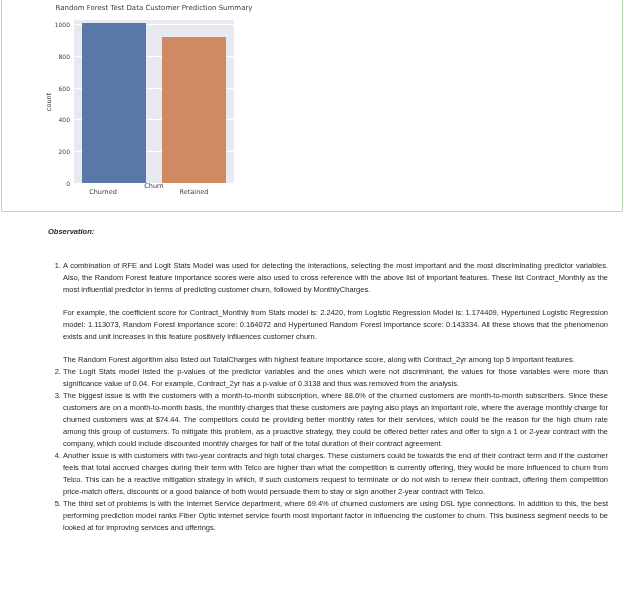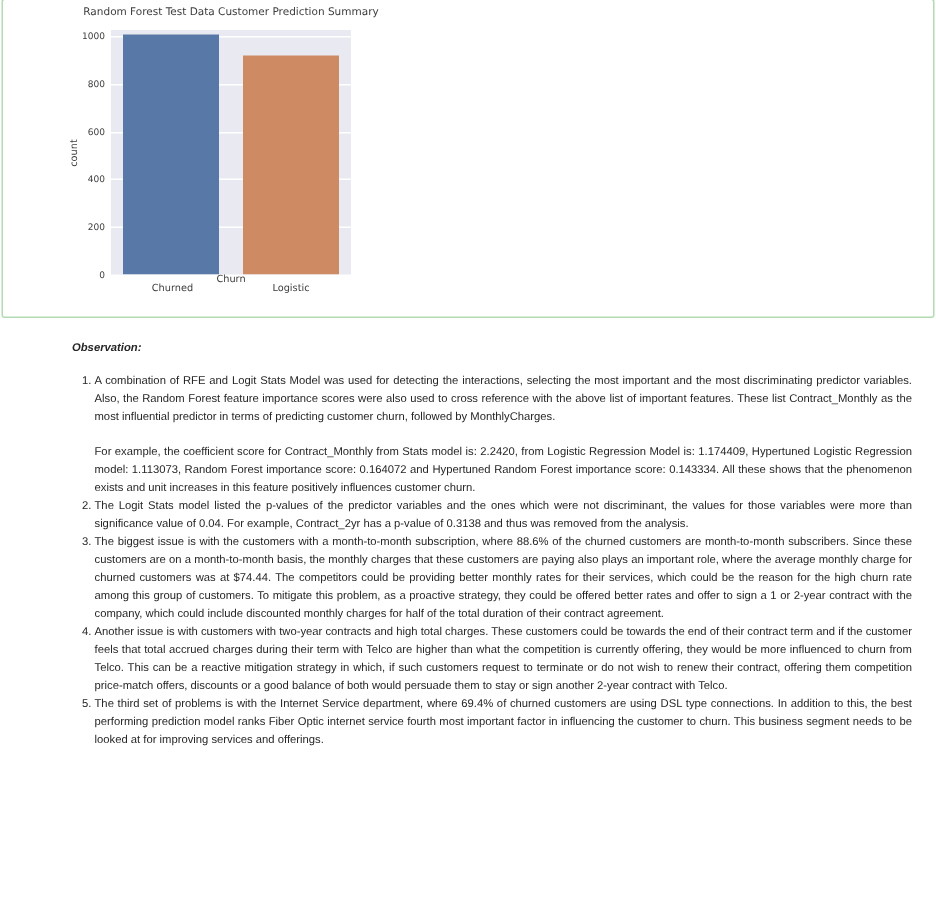--- a/index.html
+++ b/index.html
@@ -67,21 +67,21 @@
     text-align:justify;
   }
   .num-list li::marker{font-size:7.5px;}
   .li-text{font-size:7.5px;line-height:12px;text-align:justify;}
   .para-gap{margin-top:11px;}
   .findings-heading{
     margin:27px 0 0 -2px;
     font-size:11.5px;line-height:13px;
     font-weight:bold;color:#1e1e1e;
   }
-  .findings-list{margin-top:12px;}
+  .findings-list{margin-top:24px;}
 </style>
 </head>
 <body>
 
 <div class="chart-box" style="border-color: rgb(180, 218, 180);">
   <div class="figure">
     <div class="chart-title">Random Forest Test Data Customer Prediction Summary</div>
     <div class="ylabel">count</div>
     <div class="plot" style="background: rgb(233, 234, 241);">
         <div class="gridline" style="top: 162.5px; background: rgb(255, 255, 255);"></div>
@@ -93,35 +93,36 @@
         <div class="bar" style="left: 8px; width: 64px; height: 159.835px; background: rgb(88, 120, 168);"></div>
         <div class="bar" style="left: 88px; width: 64px; height: 145.909px; background: rgb(205, 138, 99);"></div>
       </div>
     <div class="xlabel">Churn</div>
   <div class="ytick" style="top: 177.5px;">0</div>
       <div class="ytick" style="top: 145.85px;">200</div>
       <div class="ytick" style="top: 114.199px;">400</div>
       <div class="ytick" style="top: 82.5485px;">600</div>
       <div class="ytick" style="top: 50.8981px;">800</div>
       <div class="ytick" style="top: 19.2476px;">1000</div>
-      <div class="xtick" style="left: 74px;">Churned</div>
-      <div class="xtick" style="left: 153px;">Logistic</div>
+      <div class="xtick" style="left: 62px;">Churned</div>
+      <div class="xtick" style="left: 153px;">Retained</div>
     </div>
 </div>
 
 <div class="doc">
 
   <div class="obs-label">Observation:</div>
 
 
 
   <ol class="num-list findings-list">
     <li>
       <div class="li-text">A combination of RFE and Logit Stats Model was used for detecting the interactions, selecting the most important and the most discriminating predictor variables. Also, the Random Forest feature importance scores were also used to cross reference with the above list of important features. These list Contract_Monthly as the most influential predictor in terms of predicting customer churn, followed by MonthlyCharges.</div>
       <div class="li-text para-gap">For example, the coefficient score for Contract_Monthly from Stats model is: 2.2420, from Logistic Regression Model is: 1.174409, Hypertuned Logistic Regression model: 1.113073, Random Forest importance score: 0.164072 and Hypertuned Random Forest importance score: 0.143334. All these shows that the phenomenon exists and unit increases in this feature positively influences customer churn.</div>
+      <div class="li-text para-gap">The Random Forest algorithm also listed out TotalCharges with highest feature importance score, along with Contract_2yr among top 5 important features.</div>
     </li>
     <li>
       <div class="li-text">The Logit Stats model listed the p-values of the predictor variables and the ones which were not discriminant, the values for those variables were more than significance value of 0.04. For example, Contract_2yr has a p-value of 0.3138 and thus was removed from the analysis.</div>
     </li>
     <li>
       <div class="li-text">The biggest issue is with the customers with a month-to-month subscription, where 88.6% of the churned customers are month-to-month subscribers. Since these customers are on a month-to-month basis, the monthly charges that these customers are paying also plays an important role, where the average monthly charge for churned customers was at $74.44. The competitors could be providing better monthly rates for their services, which could be the reason for the high churn rate among this group of customers. To mitigate this problem, as a proactive strategy, they could be offered better rates and offer to sign a 1 or 2-year contract with the company, which could include discounted monthly charges for half of the total duration of their contract agreement.</div>
     </li>
     <li>
       <div class="li-text">Another issue is with customers with two-year contracts and high total charges. These customers could be towards the end of their contract term and if the customer feels that total accrued charges during their term with Telco are higher than what the competition is currently offering, they would be more influenced to churn from Telco. This can be a reactive mitigation strategy in which, if such customers request to terminate or do not wish to renew their contract, offering them competition price-match offers, discounts or a good balance of both would persuade them to stay or sign another 2-year contract with Telco.</div>
     </li>

